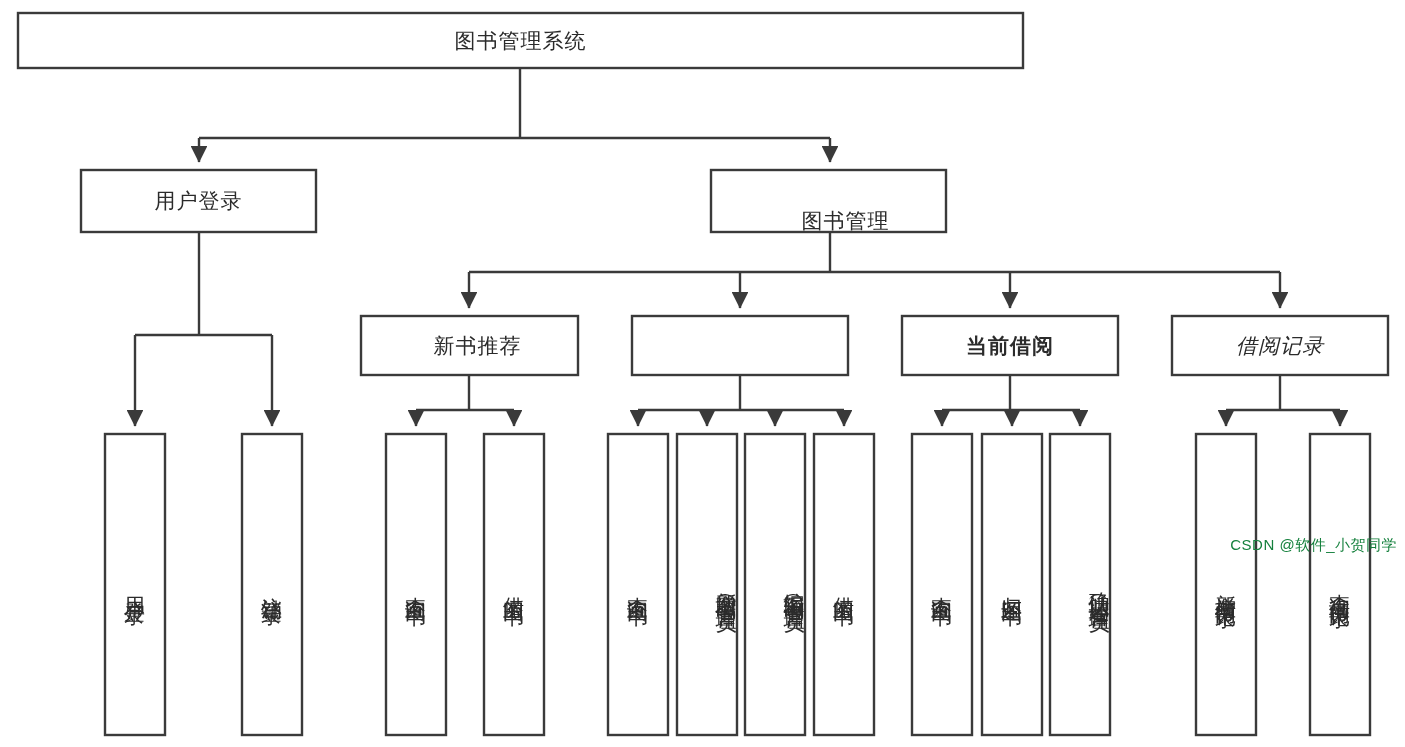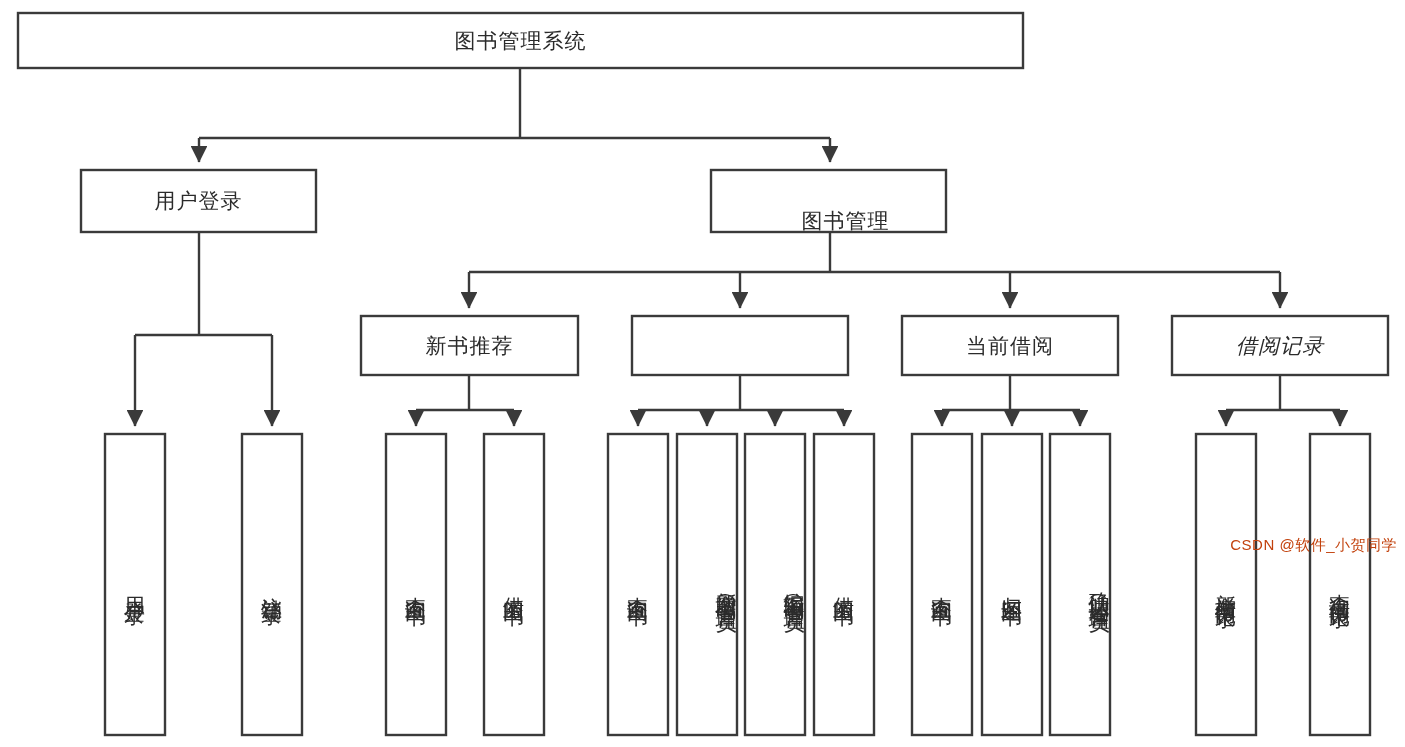--- a/index.html
+++ b/index.html
@@ -70,21 +70,21 @@
   }
   .leaf-inner {
     display: block;
     padding-top: 2px;
   }
   .watermark {
     position: absolute;
     right: 8px;
     bottom: 4px;
     font-size: 15px;
-    color: #c2410c;
+    color: #15803d;
     letter-spacing: 0.5px;
     white-space: nowrap;
     pointer-events: none;
   }
 </style>
 </head>
 <body>
 
 <div id="diagram-root">
 
@@ -162,22 +162,22 @@
     <path class="connector" d="M 1226 410 L 1340 410"></path>
     <path class="connector" d="M 1226 410 L 1226 426" marker-end="url(#arrow)"></path>
     <path class="connector" d="M 1340 410 L 1340 426" marker-end="url(#arrow)"></path>
   </svg>
 
   <div class="node-label-h" style="left:18px; top:13px; width:1005px; height:55px;">图书管理系统</div>
 
   <div class="node-label-h" style="left:81px; top:170px; width:235px; height:62px;">用户登录</div>
   <div class="node-label-h" style="left:728px; top:170px; width:235px; height:62px;margin-top:20px;">图书管理</div>
 
-  <div class="node-label-h" style="left:361px; top:316px; width:217px; height:59px;">新书推荐</div>
-  <div class="node-label-h" style="left:902px; top:316px; width:216px; height:59px;">当前借阅</div>
+  <div class="node-label-h" style="left:369px; top:316px; width:217px; height:59px;">新书推荐</div>
+  <div class="node-label-h" style="left:902px; top:316px; width:216px; height:59px;font-weight:bold;">当前借阅</div>
   <div class="node-label-h" style="left:1172px; top:316px; width:216px; height:59px;font-style:italic;">借阅记录</div>
 
   <div class="node-label-v" style="left:105px; top:434px; width:60px; height:301px; align-items:center;">
     <span class="leaf-inner">用户登录</span>
   </div>
   <div class="node-label-v" style="left:242px; top:434px; width:60px; height:301px; align-items:center;">
     <span class="leaf-inner">注销登录</span>
   </div>
 
   <div class="node-label-v" style="left:386px; top:434px; width:60px; height:301px; align-items:center;">

